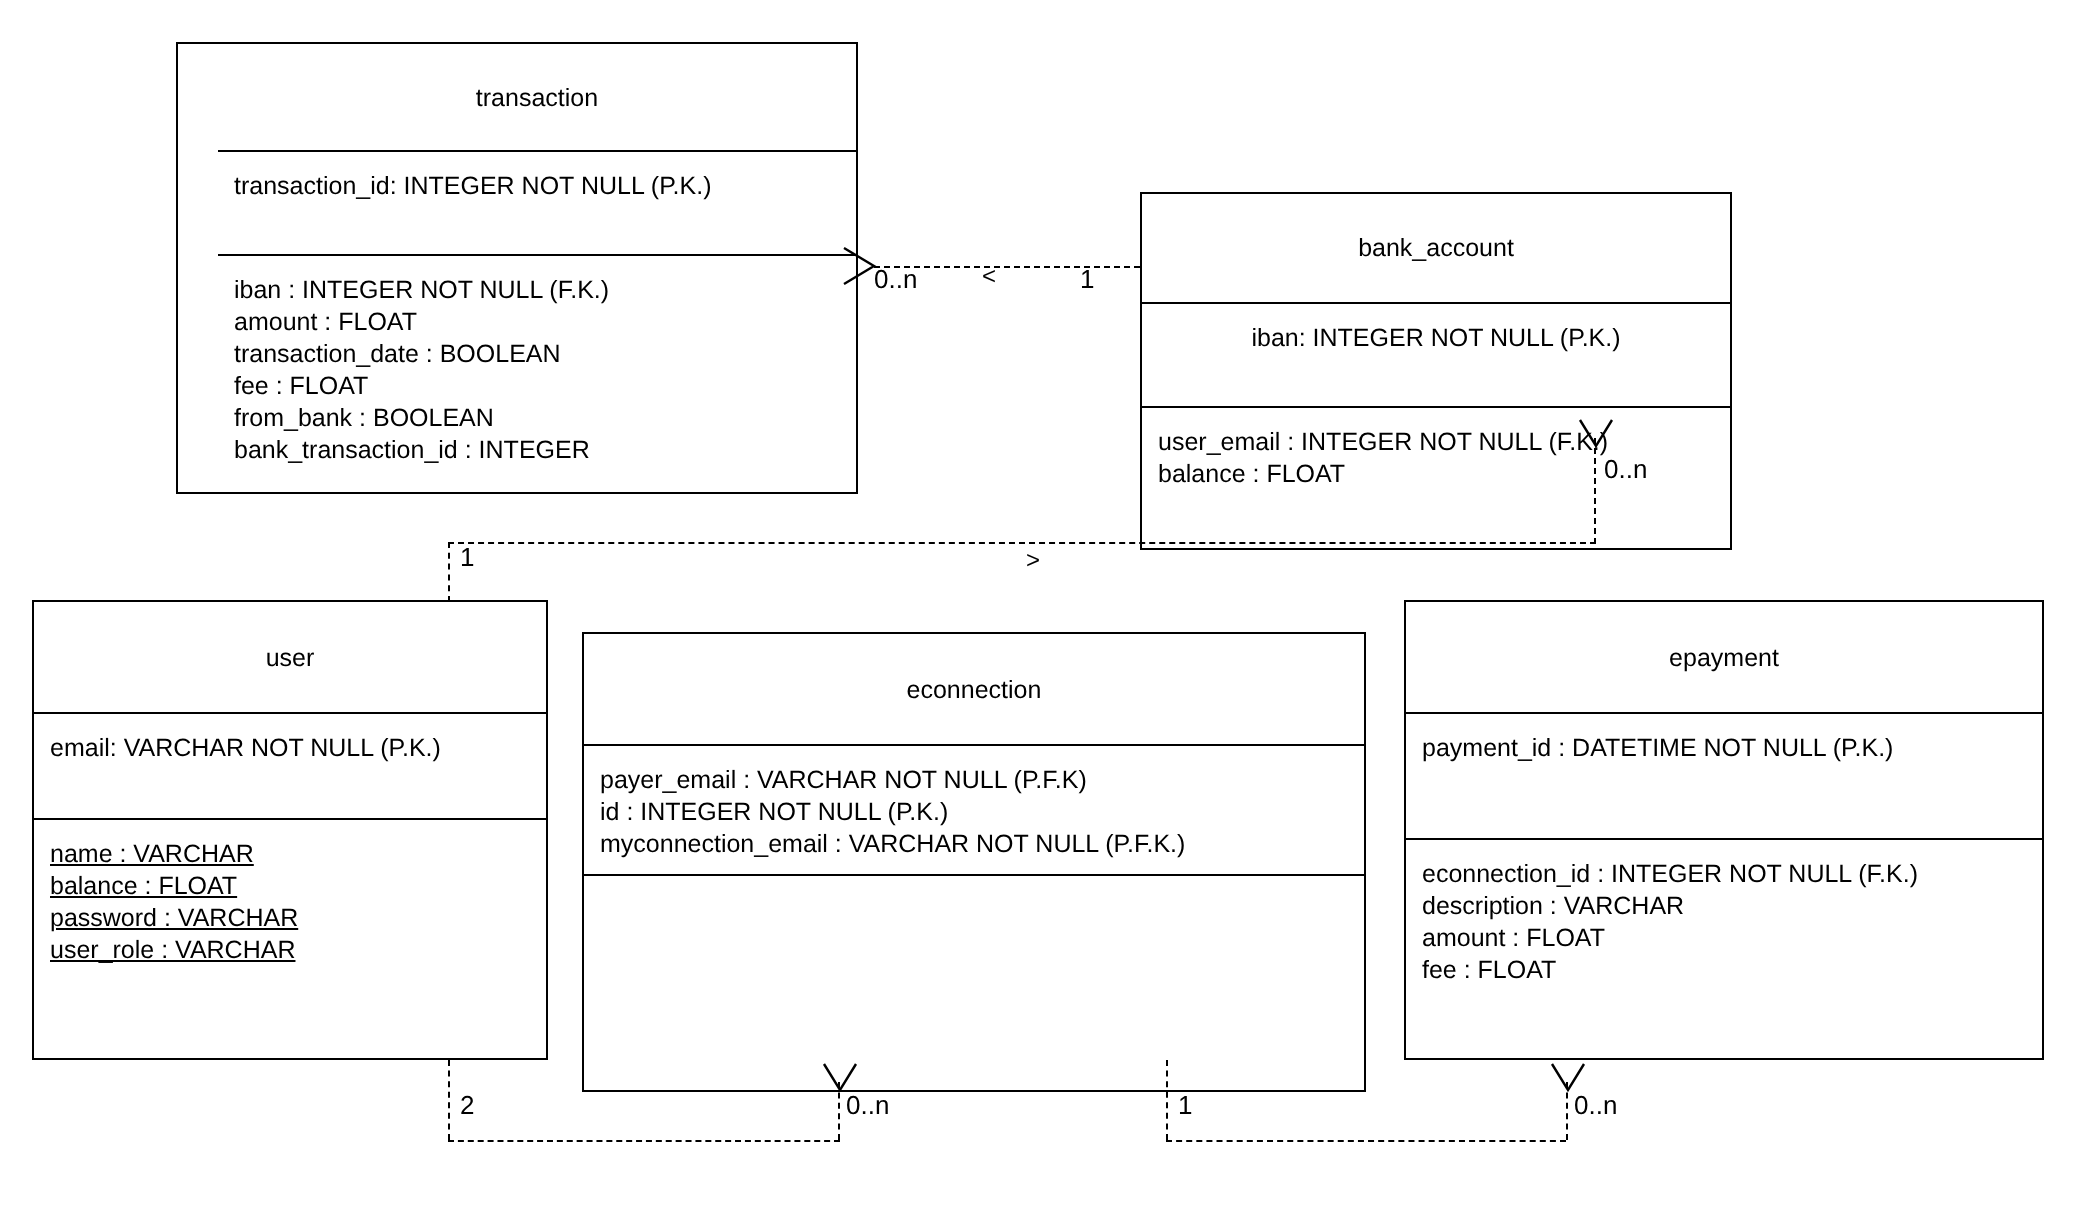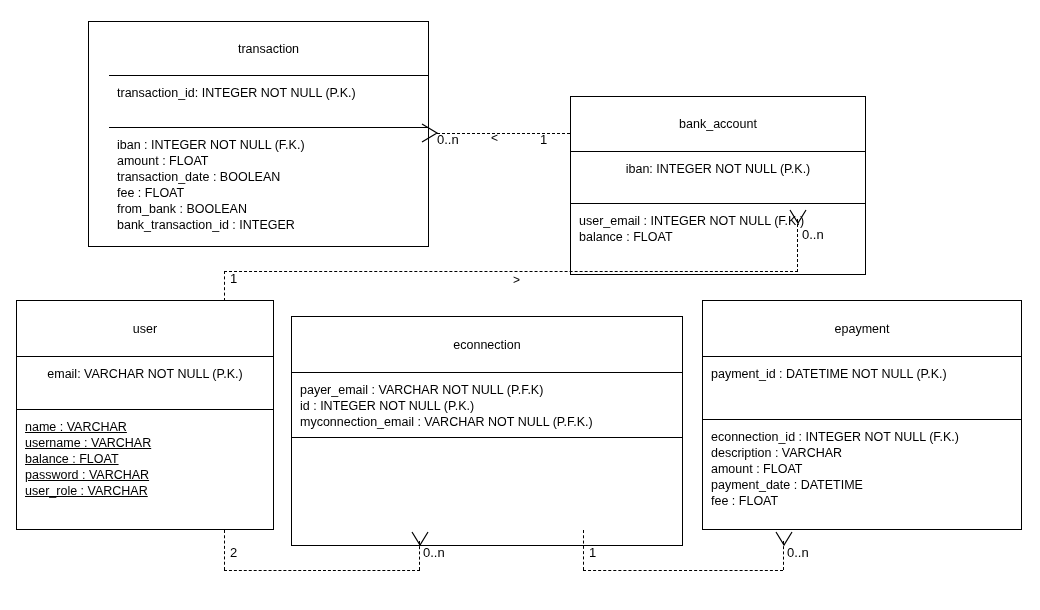--- a/index.html
+++ b/index.html
@@ -103,26 +103,25 @@
       <div class="attr">iban: INTEGER NOT NULL (P.K.)</div>
     </div>
     <div class="entity-section" style="height:70px;">
       <div class="attr">user_email : INTEGER NOT NULL (F.K.)</div>
       <div class="attr">balance : FLOAT</div>
     </div>
   </div>
 
   <div class="entity" style="left:16px; top:300px; width:258px; height:230px;">
     <div class="entity-title" style="height:56px;text-align:center;">user</div>
-    <div class="entity-section divided" style="height:53px;text-align:center;">
+    <div class="entity-section divided" style="height:53px;">
       <div class="attr">email: VARCHAR NOT NULL (P.K.)</div>
     </div>
     <div class="entity-section" style="height:119px;text-decoration:underline;">
       <div class="attr">name : VARCHAR</div>
-      <div class="attr">username : VARCHAR</div>
       <div class="attr">balance : FLOAT</div>
       <div class="attr">password : VARCHAR</div>
       <div class="attr">user_role : VARCHAR</div>
     </div>
   </div>
 
   <div class="entity" style="left:291px; top:300px; width:392px; height:230px;margin-top:16px;">
     <div class="entity-title" style="height:56px;">econnection</div>
     <div class="entity-section divided" style="height:65px;">
       <div class="attr">payer_email : VARCHAR NOT NULL (P.F.K)</div>
@@ -134,21 +133,20 @@
 
   <div class="entity" style="left:702px; top:300px; width:320px; height:230px;">
     <div class="entity-title" style="height:56px;">epayment</div>
     <div class="entity-section divided" style="height:63px;">
       <div class="attr">payment_id : DATETIME NOT NULL (P.K.)</div>
     </div>
     <div class="entity-section" style="height:109px;">
       <div class="attr">econnection_id : INTEGER NOT NULL (F.K.)</div>
       <div class="attr">description : VARCHAR</div>
       <div class="attr">amount : FLOAT</div>
-      <div class="attr">payment_date : DATETIME</div>
       <div class="attr">fee : FLOAT</div>
     </div>
   </div>
 
   <div class="hline" style="left:437px; top:133px; width:133px;"></div>
   <div class="arrow" style="left:421px; top:123px;">
     <svg width="18" height="20" viewBox="0 0 18 20">
       <polyline points="1,1 16,10 1,19" fill="none" stroke="#000000" stroke-width="1.2"></polyline>
     </svg>
   </div>

